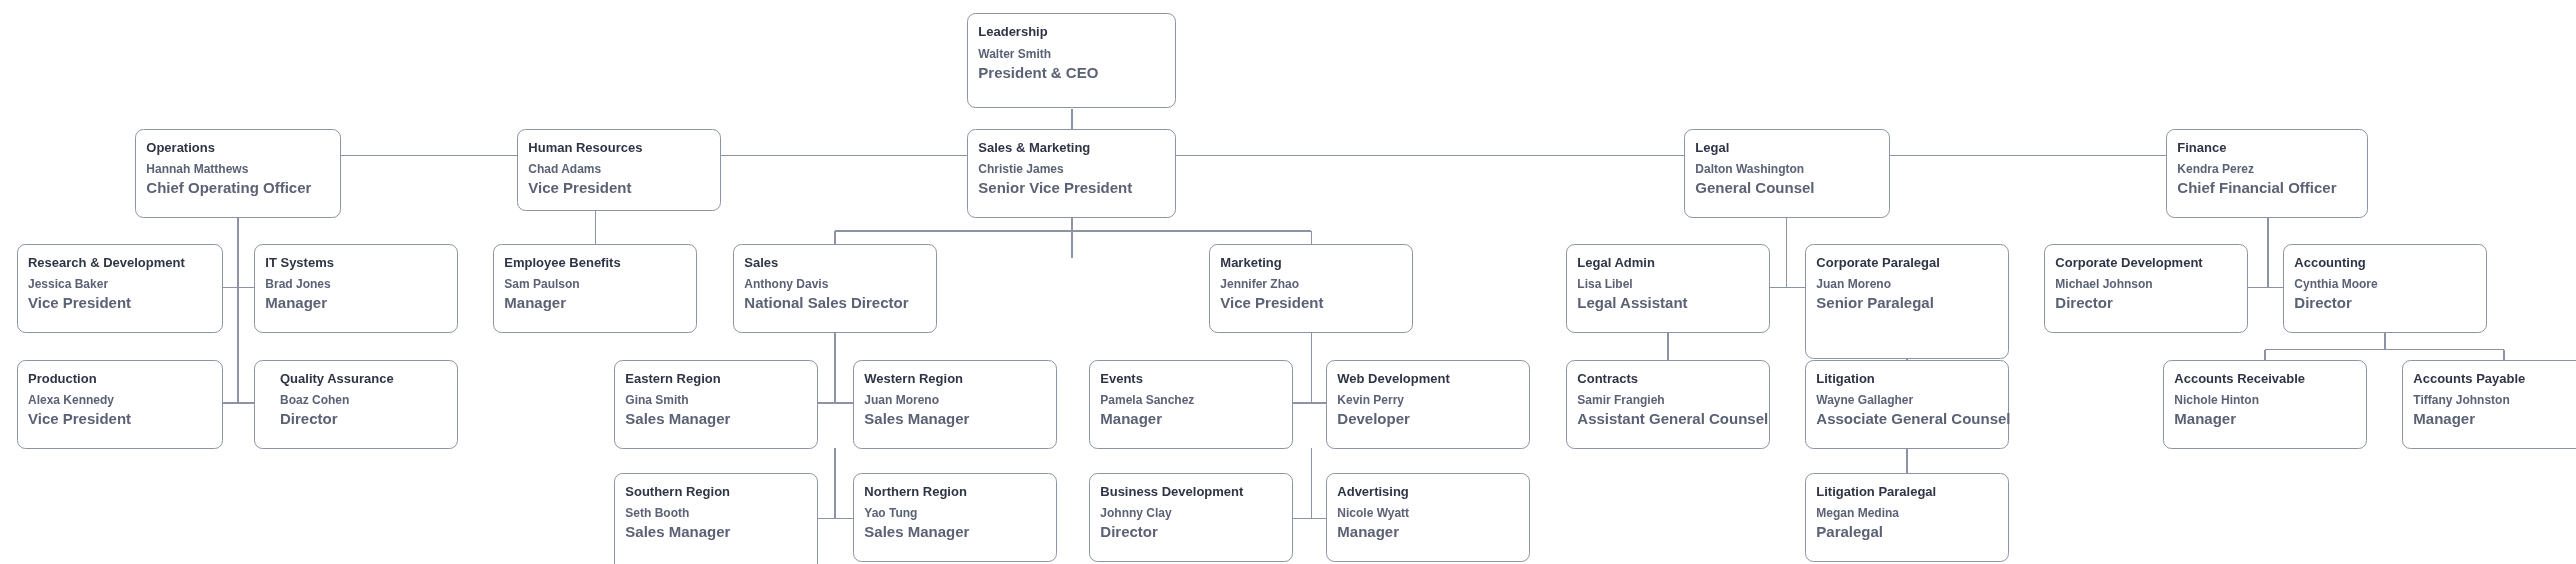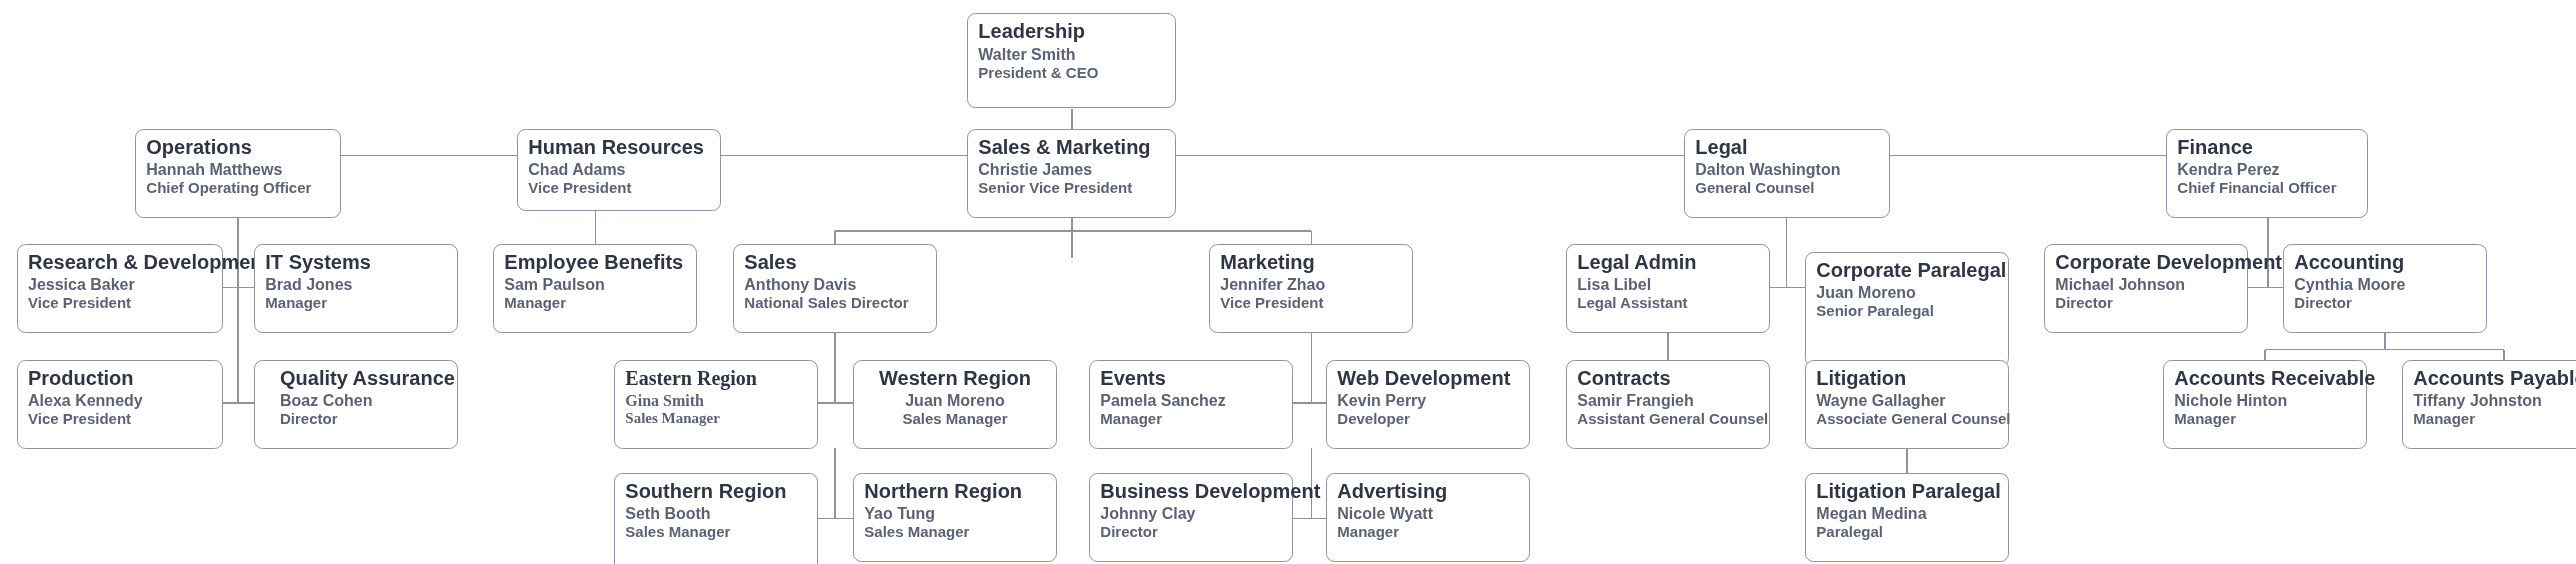--- a/index.html
+++ b/index.html
@@ -24,29 +24,29 @@
   }
   .node {
     position: absolute;
     box-sizing: border-box;
     background: #ffffff;
     border: 1.7px solid #8d93a5;
     border-radius: 8.5px;
     padding: 8.5px 10.3px 7.7px 10.3px;
   }
   .node-title {
-    font-size: 20px;
+    font-size: 13px;
     font-weight: bold;
     color: #2f3545;
     line-height: 17px;
     white-space: nowrap;
     margin-bottom: 7.7px;
   }
   .node-person {
-    font-size: 16px;
+    font-size: 12px;
     font-weight: bold;
     color: #5c6275;
     line-height: 13px;
     white-space: nowrap;
     margin-bottom: 5.1px;
   }
   .node-role {
     font-size: 15px;
     font-weight: bold;
     color: #5c6275;
@@ -152,21 +152,21 @@
       <div class="node" style="left: 1209px; top: 244px; width: 204px; height: 89px;">
         <div class="node-title">Marketing</div>
         <div class="node-person">Jennifer Zhao</div>
         <div class="node-role">Vice President</div>
       </div>
       <div class="node" style="left: 1566px; top: 244px; width: 204px; height: 89px;">
         <div class="node-title">Legal Admin</div>
         <div class="node-person">Lisa Libel</div>
         <div class="node-role">Legal Assistant</div>
       </div>
-      <div class="node" style="left: 1805px; top: 244px; width: 204px; height: 115px; margin-top: 8px;">
+      <div class="node" style="left: 1805px; top: 244px; width: 204px; height: 115px;">
         <div class="node-title">Corporate Paralegal</div>
         <div class="node-person">Juan Moreno</div>
         <div class="node-role">Senior Paralegal</div>
       </div>
       <div class="node" style="left: 2044px; top: 244px; width: 204px; height: 89px;">
         <div class="node-title">Corporate Development</div>
         <div class="node-person">Michael Johnson</div>
         <div class="node-role">Director</div>
       </div>
       <div class="node" style="left: 2283px; top: 244px; width: 204px; height: 89px;">
@@ -177,26 +177,26 @@
       <div class="node" style="left: 16.7px; top: 360px; width: 206px; height: 89px;">
         <div class="node-title">Production</div>
         <div class="node-person">Alexa Kennedy</div>
         <div class="node-role">Vice President</div>
       </div>
       <div class="node" style="left: 254px; top: 360px; width: 204px; height: 89px; padding-left: 25px;">
         <div class="node-title">Quality Assurance</div>
         <div class="node-person">Boaz Cohen</div>
         <div class="node-role">Director</div>
       </div>
-      <div class="node" style="left: 614px; top: 360px; width: 204px; height: 89px; font-family: Liberation Serif, serif;">
+      <div class="node" style="left: 614px; top: 360px; width: 204px; height: 89px;">
         <div class="node-title">Eastern Region</div>
         <div class="node-person">Gina Smith</div>
         <div class="node-role">Sales Manager</div>
       </div>
-      <div class="node" style="left: 853px; top: 360px; width: 204px; height: 89px; text-align: center;">
+      <div class="node" style="left: 853px; top: 360px; width: 204px; height: 89px;">
         <div class="node-title">Western Region</div>
         <div class="node-person">Juan Moreno</div>
         <div class="node-role">Sales Manager</div>
       </div>
       <div class="node" style="left: 1089px; top: 360px; width: 204px; height: 89px;">
         <div class="node-title">Events</div>
         <div class="node-person">Pamela Sanchez</div>
         <div class="node-role">Manager</div>
       </div>
       <div class="node" style="left: 1326px; top: 360px; width: 204px; height: 89px;">

